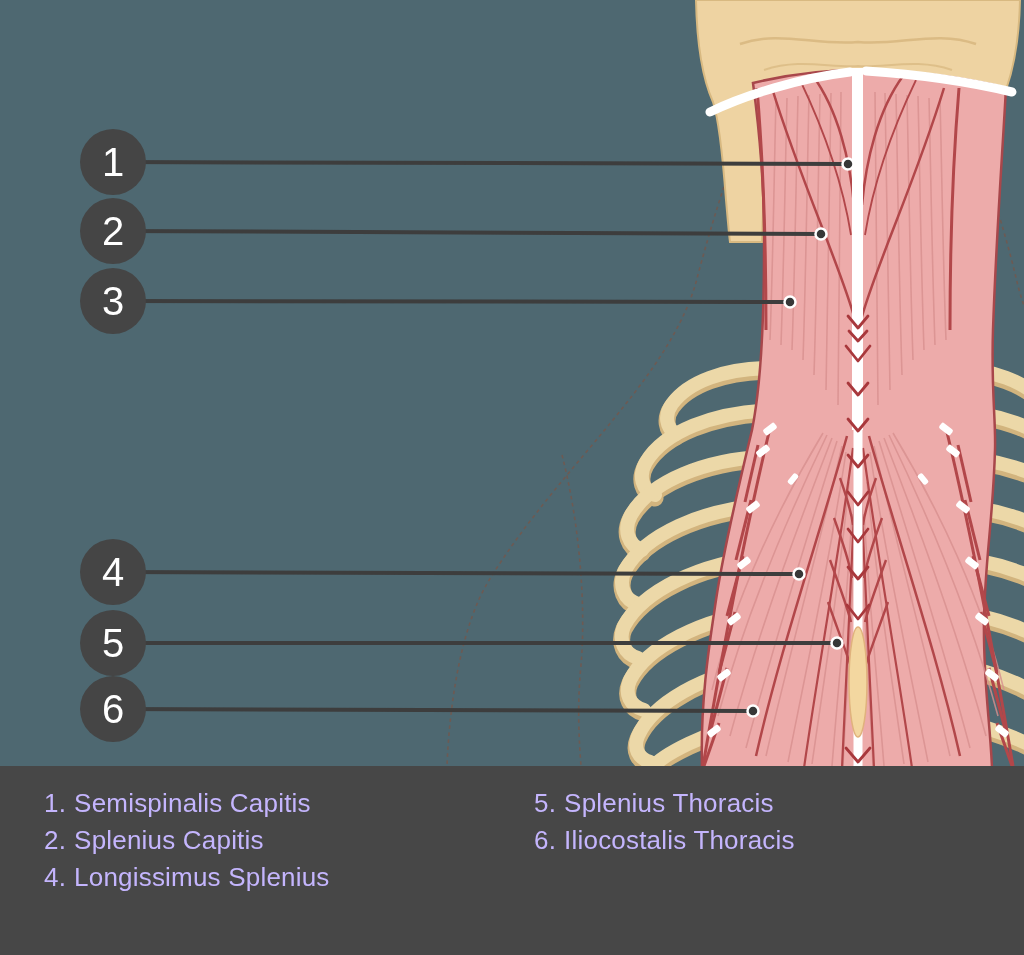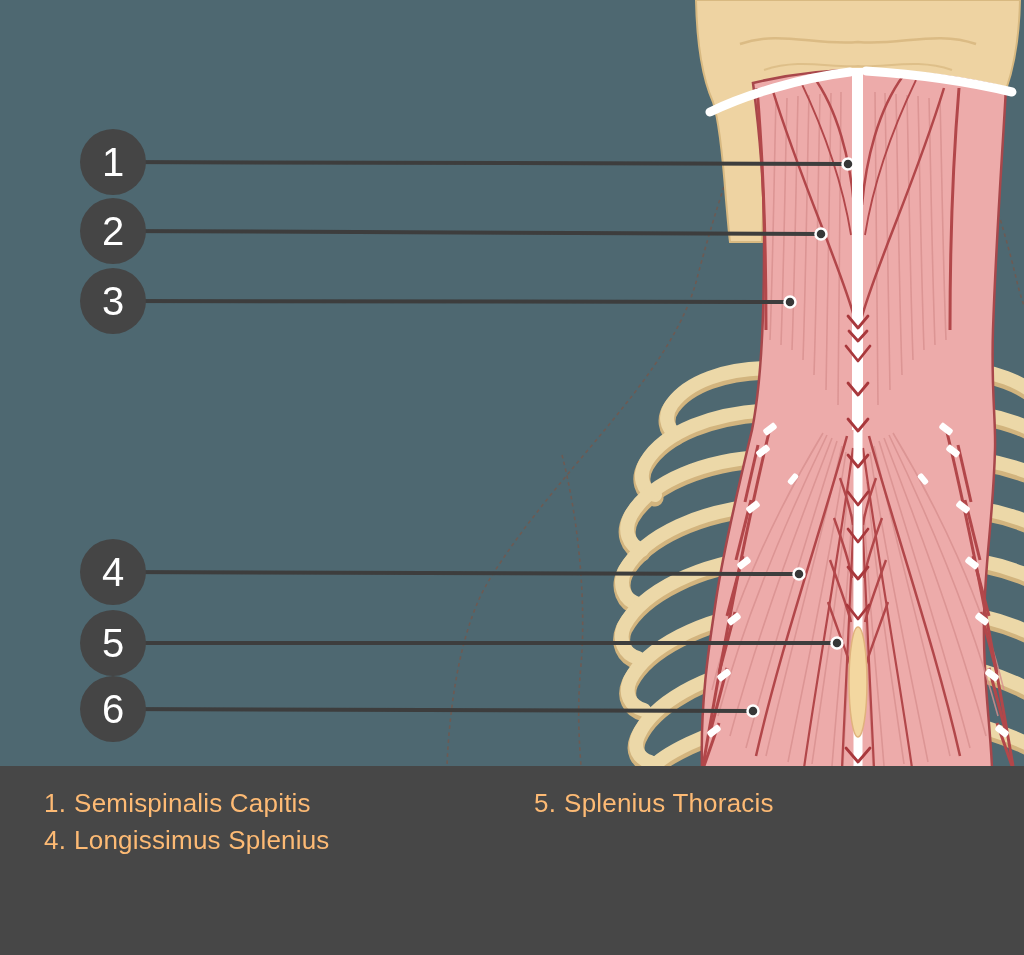--- a/index.html
+++ b/index.html
@@ -6,21 +6,21 @@
   .stage{
     position:relative;width:1024px;height:955px;overflow:hidden;
     background:var(--bg,#4e6871);
     font-family:"Liberation Sans",sans-serif;
   }
   .stage svg{position:absolute;left:0;top:0;display:block;}
   .legend{
     position:absolute;left:0;top:766px;width:1024px;height:189px;
     background:var(--legend,#474747);
     box-sizing:border-box;padding:19px 0 0 44px;
-    display:flex;color:#fdba74;
+    display:flex;color:#c4b5fd;
   }
   .legend .col{width:527px;}
   .legend-item{
     font-size:26px;line-height:37px;font-weight:500;letter-spacing:.2px;
     white-space:nowrap;
   }
   .legend-item .num{margin-right:8px;}
 </style>
 </head>
 <body>
@@ -177,20 +177,22 @@
         <line x1="113" y1="709" x2="753" y2="711" stroke="#3d3d3d" stroke-width="4"></line>
         <circle cx="753" cy="711" r="5.5" fill="#373737" stroke="#ffffff" stroke-width="2.5"></circle>
         <circle cx="113" cy="709" r="33" fill="#454545"></circle>
         <text x="113" y="709" dy="0.35em" text-anchor="middle" fill="#ffffff" font-family="&quot;Liberation Sans&quot;, sans-serif" font-size="40">6</text>
       </g>
 </svg>
 
 <div class="legend">
   <div class="col" id="legend-col-0">
         <div class="legend-item"><span class="num">1.</span><span>Semispinalis Capitis</span></div>
+        <div class="legend-item"><span class="num">2.</span><span>Splenius Capitis</span></div>
         <div class="legend-item"><span class="num">4.</span><span>Longissimus Splenius</span></div>
       </div>
   <div class="col" id="legend-col-1">
         <div class="legend-item"><span class="num">5.</span><span>Splenius Thoracis</span></div>
+        <div class="legend-item"><span class="num">6.</span><span>Iliocostalis Thoracis</span></div>
       </div>
 </div>
 
 </div>
 
 </body></html>

